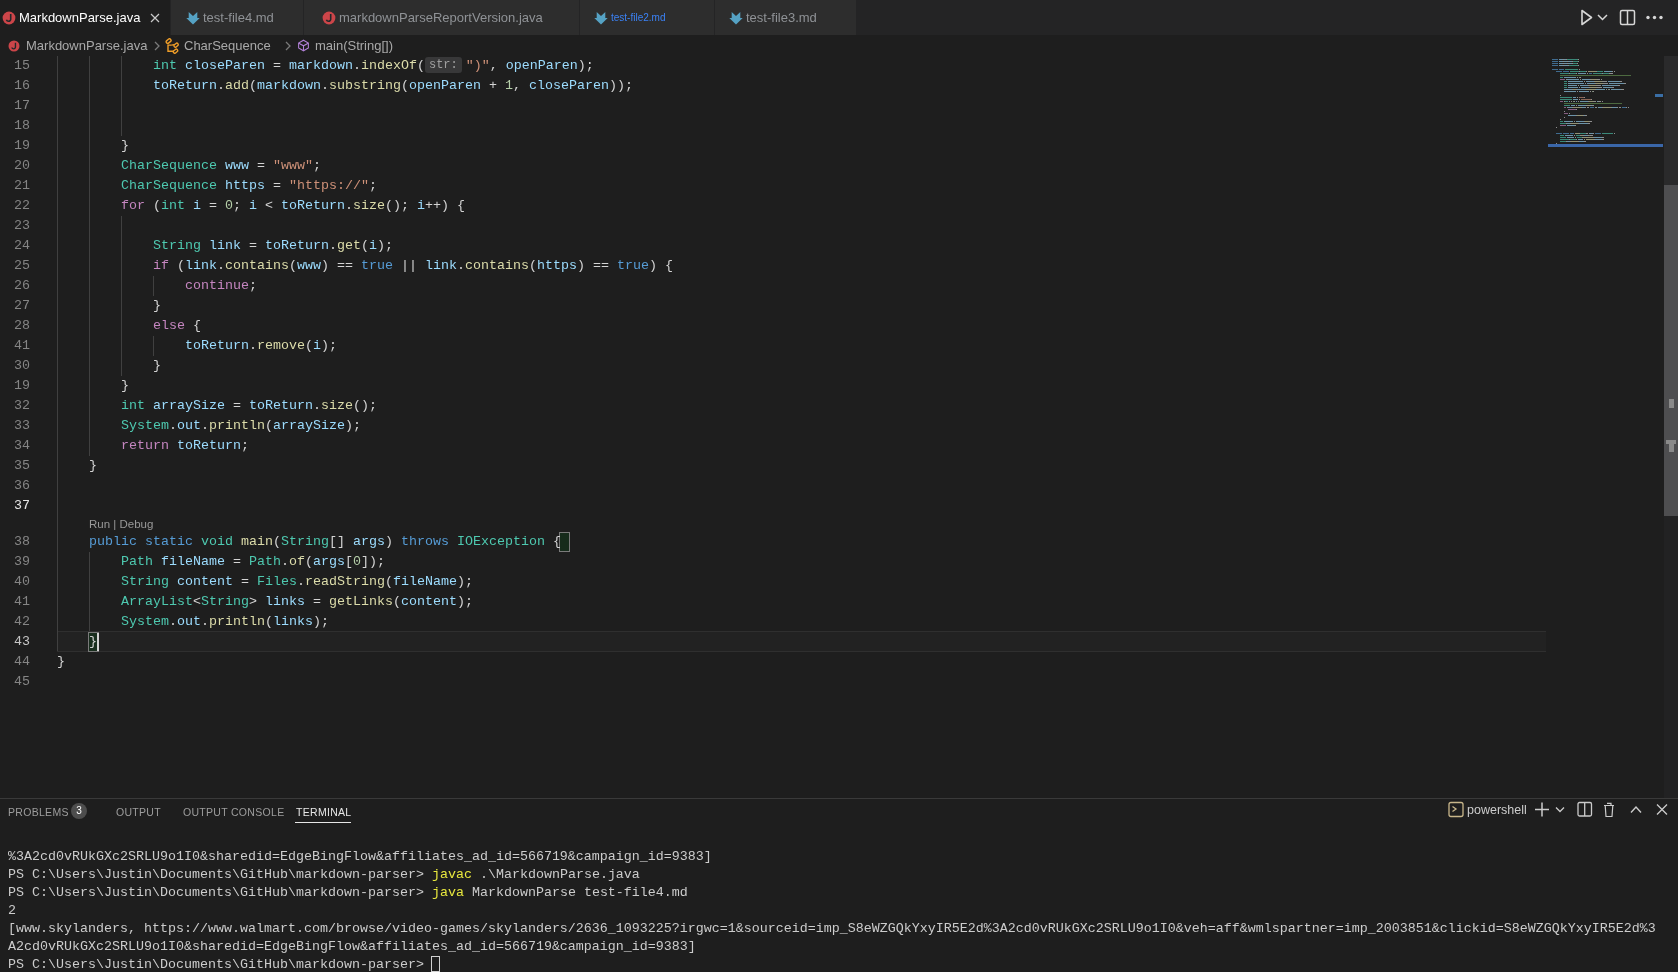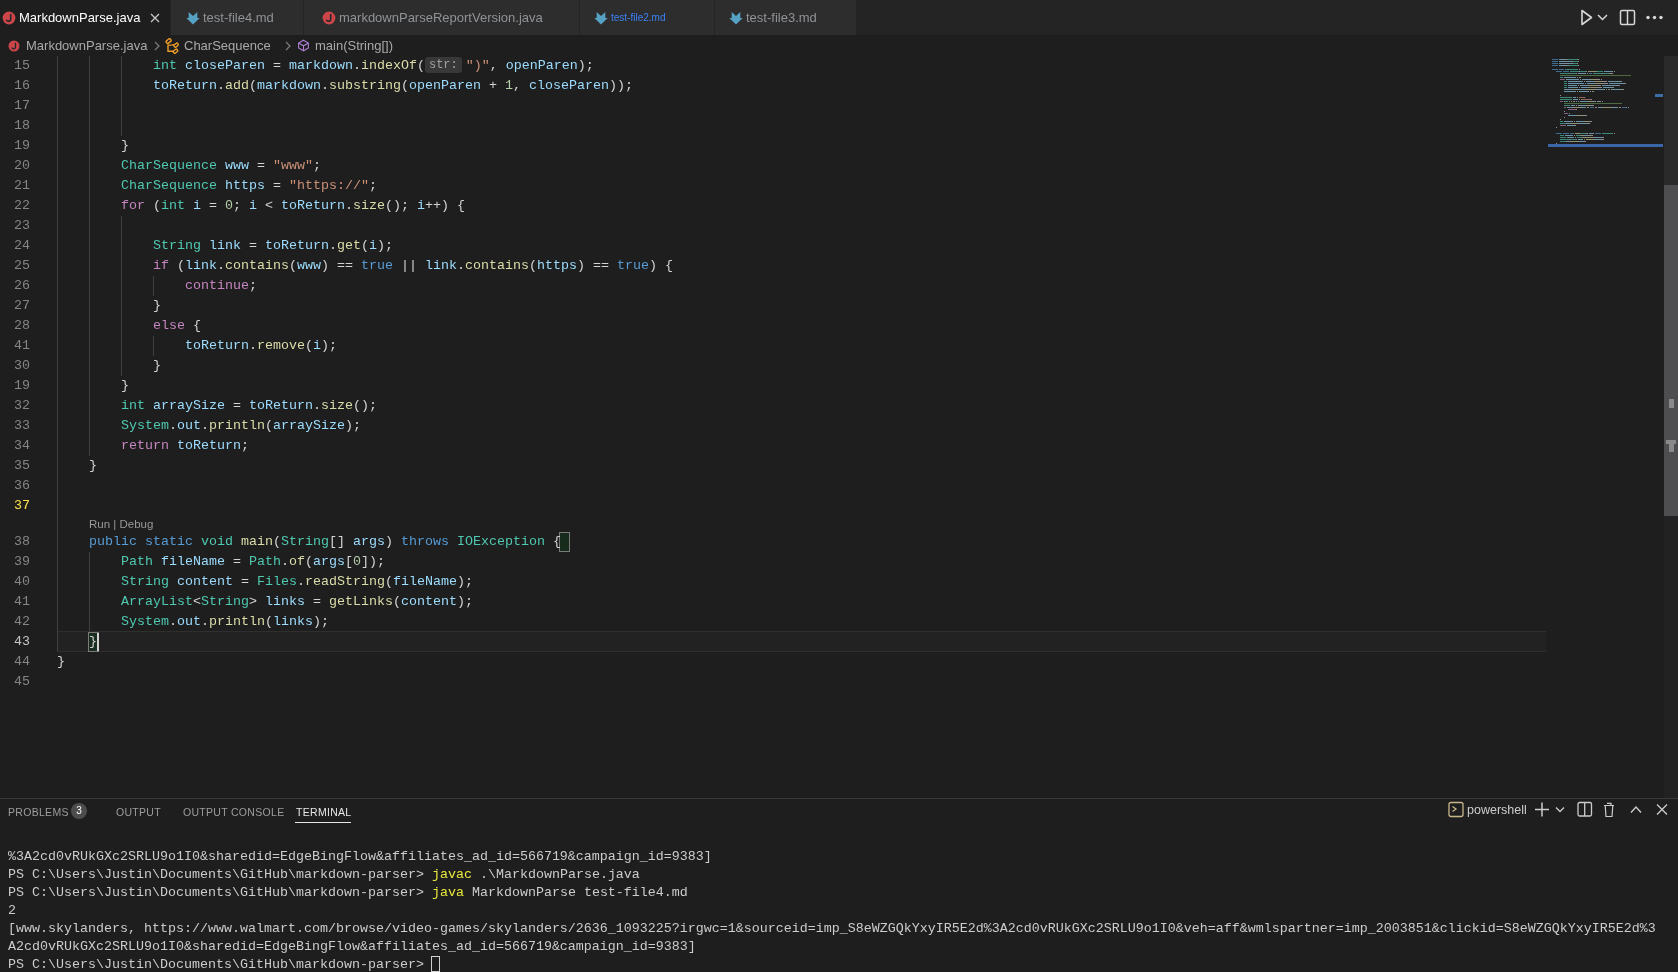--- a/index.html
+++ b/index.html
@@ -107,21 +107,21 @@
 <div class="row" style="top:296px"><span class="num" style="color:#858585">27</span><span class="ct">            <span style="color:#D4D4D4">}</span></span></div>
 <div class="row" style="top:316px"><span class="num" style="color:#858585">28</span><span class="ct">            <span style="color:#C586C0">else</span><span style="color:#D4D4D4"> {</span></span></div>
 <div class="row" style="top:336px"><span class="num" style="color:#858585">41</span><span class="ct">                <span style="color:#9CDCFE">toReturn</span><span style="color:#D4D4D4">.</span><span style="color:#DCDCAA">remove</span><span style="color:#D4D4D4">(</span><span style="color:#9CDCFE">i</span><span style="color:#D4D4D4">);</span></span></div>
 <div class="row" style="top:356px"><span class="num" style="color:#858585">30</span><span class="ct">            <span style="color:#D4D4D4">}</span></span></div>
 <div class="row" style="top:376px"><span class="num" style="color:#858585">19</span><span class="ct">        <span style="color:#D4D4D4">}</span></span></div>
 <div class="row" style="top:396px"><span class="num" style="color:#858585">32</span><span class="ct">        <span style="color:#4EC9B0">int</span><span style="color:#D4D4D4"> </span><span style="color:#9CDCFE">arraySize</span><span style="color:#D4D4D4"> = </span><span style="color:#9CDCFE">toReturn</span><span style="color:#D4D4D4">.</span><span style="color:#DCDCAA">size</span><span style="color:#D4D4D4">();</span></span></div>
 <div class="row" style="top:416px"><span class="num" style="color:#858585">33</span><span class="ct">        <span style="color:#4EC9B0">System</span><span style="color:#D4D4D4">.</span><span style="color:#9CDCFE">out</span><span style="color:#D4D4D4">.</span><span style="color:#DCDCAA">println</span><span style="color:#D4D4D4">(</span><span style="color:#9CDCFE">arraySize</span><span style="color:#D4D4D4">);</span></span></div>
 <div class="row" style="top:436px"><span class="num" style="color:#858585">34</span><span class="ct">        <span style="color:#C586C0">return</span><span style="color:#D4D4D4"> </span><span style="color:#9CDCFE">toReturn</span><span style="color:#D4D4D4">;</span></span></div>
 <div class="row" style="top:456px"><span class="num" style="color:#858585">35</span><span class="ct">    <span style="color:#D4D4D4">}</span></span></div>
 <div class="row" style="top:476px"><span class="num" style="color:#858585">36</span><span class="ct"></span></div>
-<div class="row" style="top:496px"><span class="num" style="color:#fde047">37</span><span class="ct"></span></div>
+<div class="row" style="top:496px"><span class="num" style="color:#e5e5e5">37</span><span class="ct"></span></div>
 <div class="row" style="top:532px"><span class="num" style="color:#858585">38</span><span class="ct">    <span style="color:#569CD6">public</span><span style="color:#D4D4D4"> </span><span style="color:#569CD6">static</span><span style="color:#D4D4D4"> </span><span style="color:#4EC9B0">void</span><span style="color:#D4D4D4"> </span><span style="color:#DCDCAA">main</span><span style="color:#D4D4D4">(</span><span style="color:#4EC9B0">String</span><span style="color:#D4D4D4">[] </span><span style="color:#9CDCFE">args</span><span style="color:#D4D4D4">) </span><span style="color:#569CD6">throws</span><span style="color:#D4D4D4"> </span><span style="color:#4EC9B0">IOException</span><span style="color:#D4D4D4"> {</span></span></div>
 <div class="row" style="top:552px"><span class="num" style="color:#858585">39</span><span class="ct">        <span style="color:#4EC9B0">Path</span><span style="color:#D4D4D4"> </span><span style="color:#9CDCFE">fileName</span><span style="color:#D4D4D4"> = </span><span style="color:#4EC9B0">Path</span><span style="color:#D4D4D4">.</span><span style="color:#DCDCAA">of</span><span style="color:#D4D4D4">(</span><span style="color:#9CDCFE">args</span><span style="color:#D4D4D4">[</span><span style="color:#B5CEA8">0</span><span style="color:#D4D4D4">]);</span></span></div>
 <div class="row" style="top:572px"><span class="num" style="color:#858585">40</span><span class="ct">        <span style="color:#4EC9B0">String</span><span style="color:#D4D4D4"> </span><span style="color:#9CDCFE">content</span><span style="color:#D4D4D4"> = </span><span style="color:#4EC9B0">Files</span><span style="color:#D4D4D4">.</span><span style="color:#DCDCAA">readString</span><span style="color:#D4D4D4">(</span><span style="color:#9CDCFE">fileName</span><span style="color:#D4D4D4">);</span></span></div>
 <div class="row" style="top:592px"><span class="num" style="color:#858585">41</span><span class="ct">        <span style="color:#4EC9B0">ArrayList</span><span style="color:#D4D4D4">&lt;</span><span style="color:#4EC9B0">String</span><span style="color:#D4D4D4">&gt; </span><span style="color:#9CDCFE">links</span><span style="color:#D4D4D4"> = </span><span style="color:#DCDCAA">getLinks</span><span style="color:#D4D4D4">(</span><span style="color:#9CDCFE">content</span><span style="color:#D4D4D4">);</span></span></div>
 <div class="row" style="top:612px"><span class="num" style="color:#858585">42</span><span class="ct">        <span style="color:#4EC9B0">System</span><span style="color:#D4D4D4">.</span><span style="color:#9CDCFE">out</span><span style="color:#D4D4D4">.</span><span style="color:#DCDCAA">println</span><span style="color:#D4D4D4">(</span><span style="color:#9CDCFE">links</span><span style="color:#D4D4D4">);</span></span></div>
 <div class="row" style="top:632px"><span class="num" style="color:#c6c6c6">43</span><span class="ct">    <span style="color:#D4D4D4">}</span></span></div>
 <div class="row" style="top:652px"><span class="num" style="color:#858585">44</span><span class="ct"><span style="color:#D4D4D4">}</span></span></div>
 <div class="row" style="top:672px"><span class="num" style="color:#858585">45</span><span class="ct"></span></div>
 <div style="position:absolute;top:517px;left:89px;height:15px;line-height:15px;font-size:11.5px;color:#999999">Run | Debug</div>
 <div style="position:absolute;left:1552px;top:59px;width:6px;height:1.3px;background:#569CD6;opacity:.62"></div>

